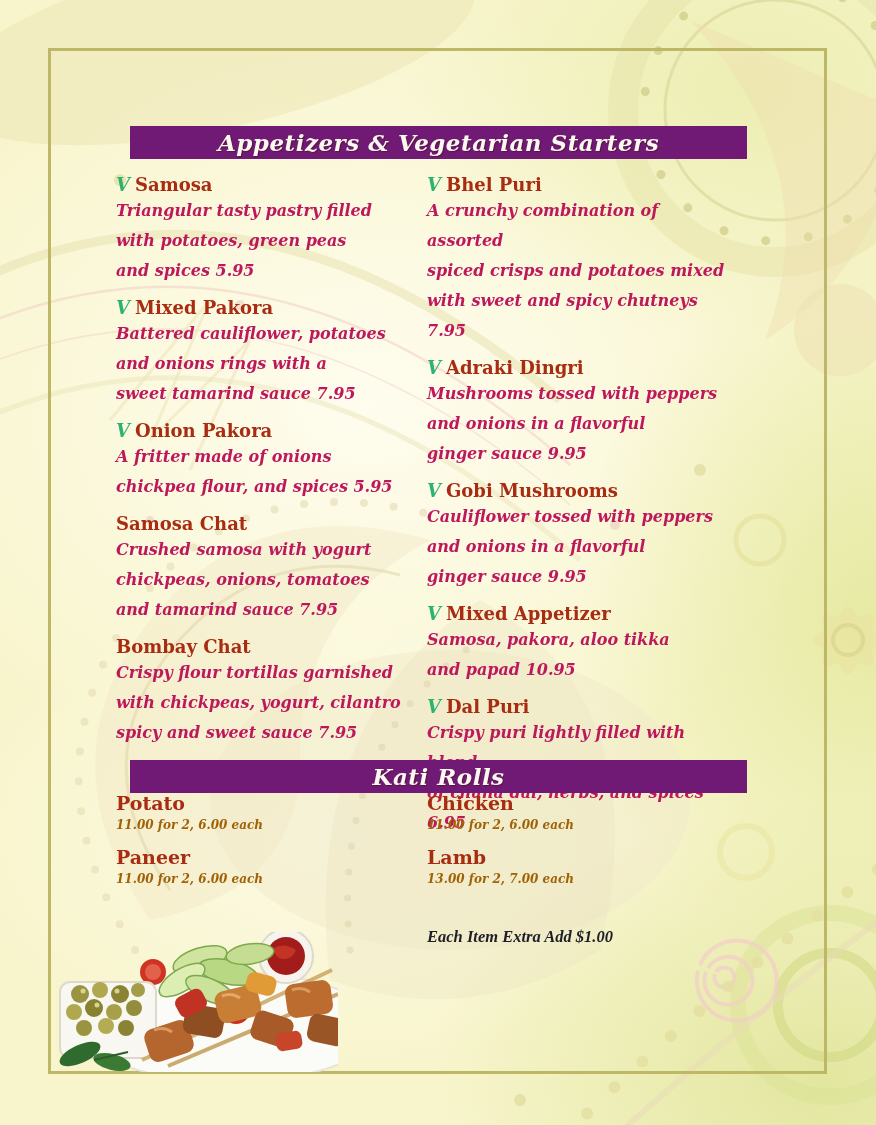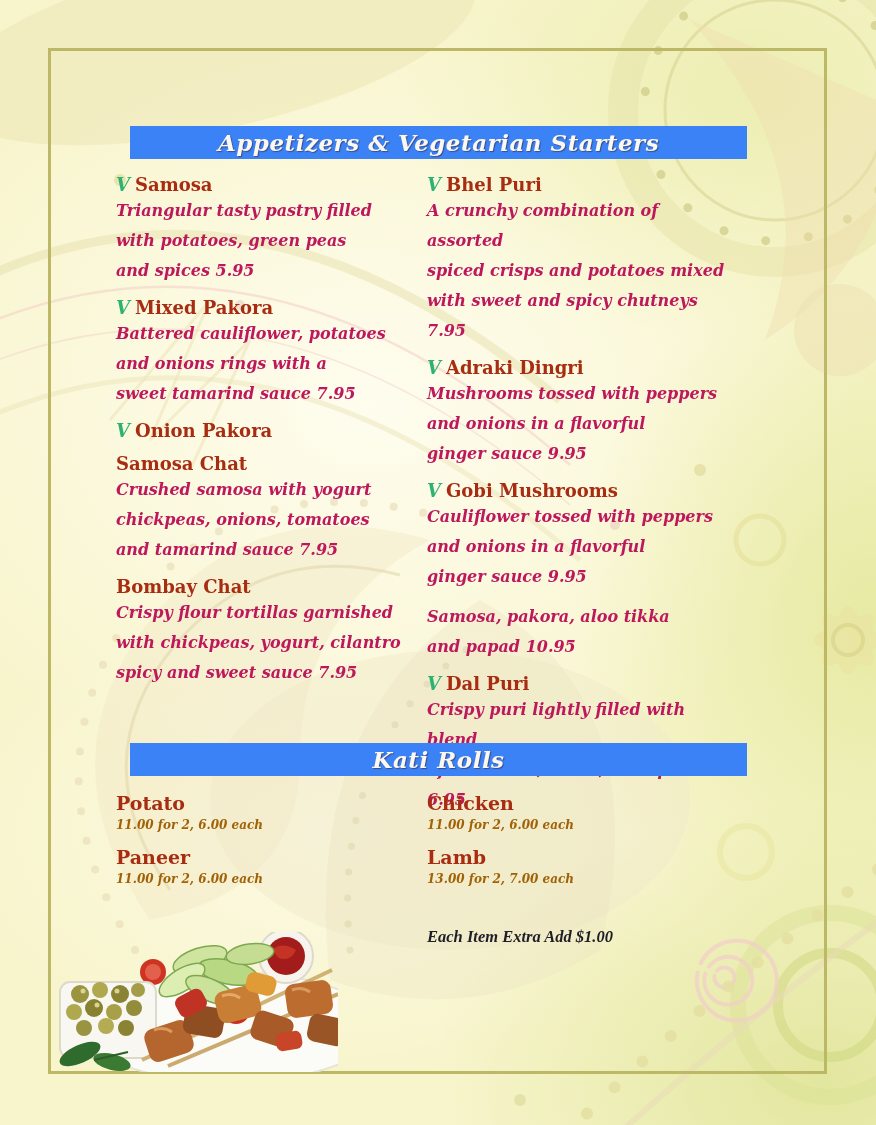--- a/index.html
+++ b/index.html
@@ -14,27 +14,27 @@
       radial-gradient(ellipse 640px 520px at 42% 36%, rgba(255,253,240,0.95), rgba(255,253,240,0) 78%),
       radial-gradient(ellipse 500px 320px at 38% 74%, rgba(253,250,232,0.85), rgba(253,250,232,0) 75%);
   }
   .bg-decor{position:absolute;left:0;top:0;z-index:0;}
   .frame{
     position:absolute;left:48px;top:48px;width:779px;height:1026px;
     border:3px solid #bcb866;box-sizing:border-box;z-index:1;
   }
   .banner{
     position:absolute;left:130px;width:617px;height:33px;z-index:3;
-    background:#3b82f6;color:#fbf8ef;
+    background:#701a75;color:#fbf8ef;
     display:flex;align-items:center;justify-content:center;
     font-weight:bold;font-style:italic;font-size:23px;letter-spacing:.5px;
     text-shadow:1px 1px 1px rgba(60,10,0,.45);
   }
   #banner-appetizers{top:126px;}
-  #banner-kati{top:743px;}
+  #banner-kati{top:760px;}
   .cols{position:absolute;left:116px;width:622px;display:flex;z-index:3;}
   #appetizer-cols{top:173px;}
   #kati-cols{top:791px;}
   .col-left{width:292px;text-align:left;}
   .col-gap{width:19px;flex:none;}
   .col-right{width:311px;text-align:left;}
   .item{margin:0 0 10px 0;}
   .item-name{
     font-size:18px;font-weight:bold;color:#a82c11;line-height:23px;
   }
@@ -123,20 +123,22 @@
 and spices 5.95</div>
     </div>
     <div class="item">
       <div class="item-name"><span class="veg">V</span><span>Mixed Pakora</span></div>
       <div class="item-desc">Battered cauliflower, potatoes
 and onions rings with a
 sweet tamarind sauce 7.95</div>
     </div>
     <div class="item">
       <div class="item-name"><span class="veg">V</span><span>Onion Pakora</span></div>
+      <div class="item-desc">A fritter made of onions
+chickpea flour, and spices 5.95</div>
     </div>
     <div class="item">
       <div class="item-name"><span>Samosa Chat</span></div>
       <div class="item-desc">Crushed samosa with yogurt
 chickpeas, onions, tomatoes
 and tamarind sauce 7.95</div>
     </div>
     <div class="item">
       <div class="item-name"><span>Bombay Chat</span></div>
       <div class="item-desc">Crispy flour tortillas garnished
@@ -158,20 +160,21 @@
 and onions in a flavorful
 ginger sauce 9.95</div>
     </div>
     <div class="item">
       <div class="item-name"><span class="veg">V</span><span>Gobi Mushrooms</span></div>
       <div class="item-desc">Cauliflower tossed with peppers
 and onions in a flavorful
 ginger sauce 9.95</div>
     </div>
     <div class="item">
+      <div class="item-name"><span class="veg">V</span><span>Mixed Appetizer</span></div>
       <div class="item-desc">Samosa, pakora, aloo tikka
 and papad 10.95</div>
     </div>
     <div class="item">
       <div class="item-name"><span class="veg">V</span><span>Dal Puri</span></div>
       <div class="item-desc">Crispy puri lightly filled with blend
 of chana dal, herbs, and spices 6.95</div>
     </div>
   </div>
 </div>

